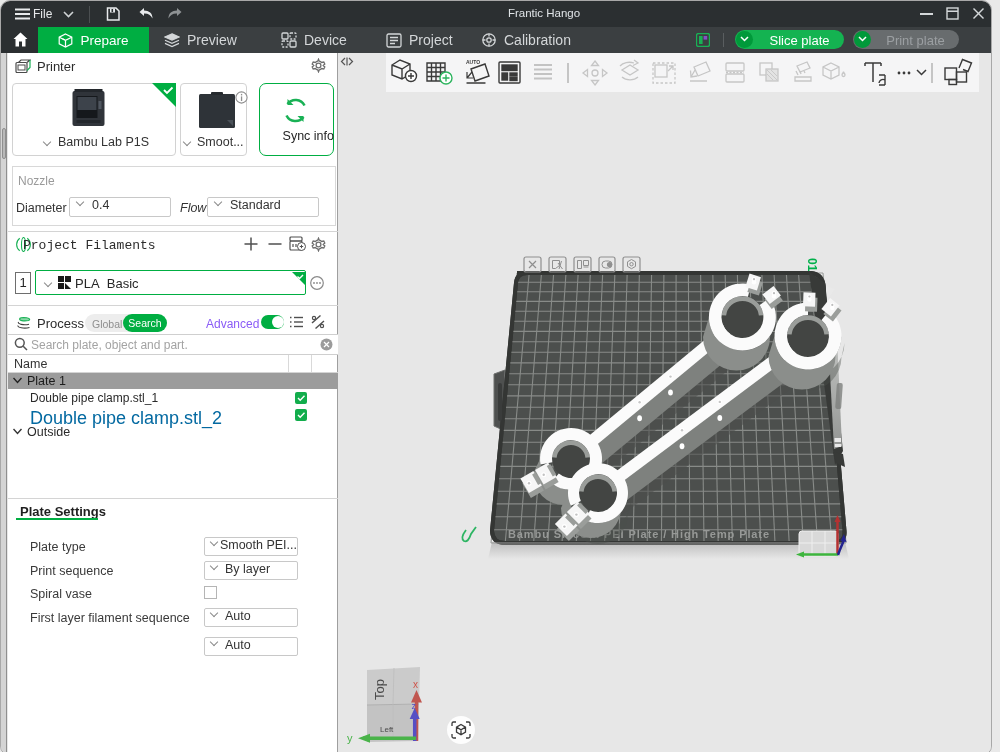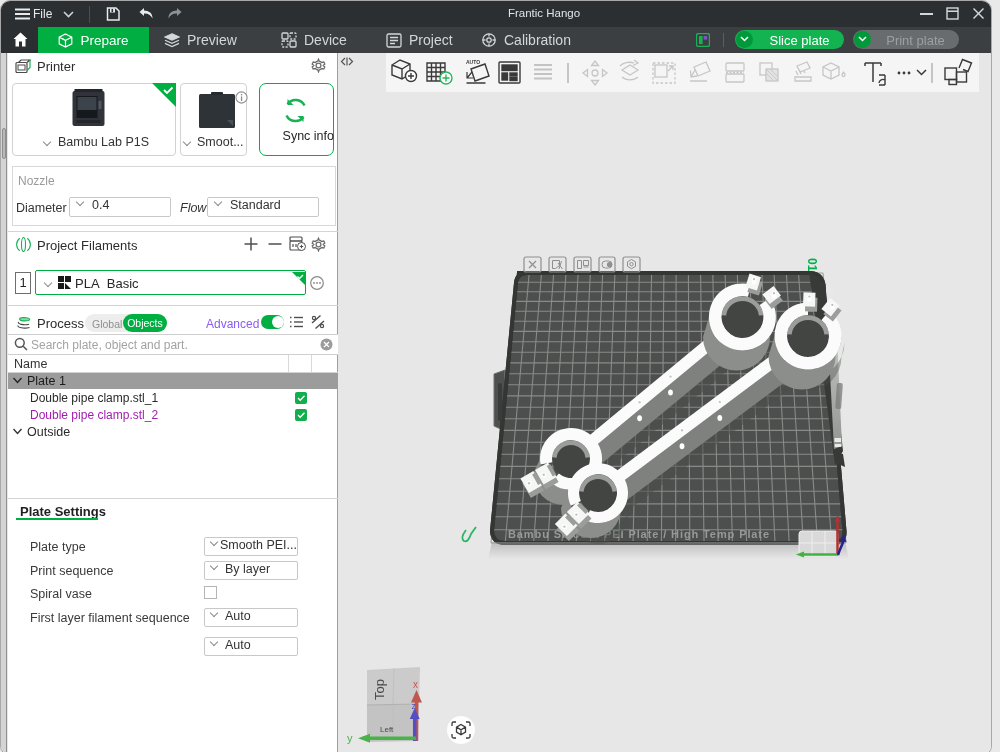--- a/index.html
+++ b/index.html
@@ -228,21 +228,21 @@
         <span style="margin-left:7px">Standard</span>
       </div>
     <div class="sep" style="top:178px"></div>
 
     <svg class="abs" style="left:8px;top:184px" width="15" height="15" viewBox="0 0 15 15">
         <g fill="none" stroke="#19b155" stroke-width="1.1">
           <ellipse cx="7.5" cy="7.5" rx="2" ry="7"></ellipse>
           <path d="M3.7 1.2 A 8 8 0 0 0 3.7 13.8 M11.3 1.2 A 8 8 0 0 1 11.3 13.8"></path>
         </g>
       </svg>
-    <div class="abs hdr" style="left:29px;top:185px;">Project Filaments</div>
+    <div class="abs hdr" style="left:15px;top:185px;font-family:Liberation Mono, monospace;">Project Filaments</div>
     <svg class="abs" style="left:236px;top:184px" width="14" height="14" viewBox="0 0 14 14">
         <g stroke="#4f4f4f" stroke-width="1.5">
           <line x1="7" y1="0.5" x2="7" y2="13.5"></line>
           <line x1="0.5" y1="7" x2="13.5" y2="7"></line>
         </g>
       </svg>
     <svg class="abs" style="left:260px;top:184px" width="14" height="14" viewBox="0 0 14 14">
         <line x1="0.5" y1="7" x2="13.5" y2="7" stroke="#4f4f4f" stroke-width="1.5"></line>
       </svg>
     <svg class="abs" style="left:281px;top:183px" width="17" height="16" viewBox="0 0 17 16">
@@ -289,21 +289,21 @@
 
     <svg class="abs" style="left:8px;top:262px" width="16" height="15" viewBox="0 0 16 15">
         <g fill="none" stroke="#3f3f3f" stroke-width="1.1">
           <path d="M4 3.5 C2 5.5 8 6.5 12.5 5.5 C15 4.8 13 3 10.5 2.8 C6 2.4 3 3 4 3.5 Z" fill="#8bd8a8" stroke="#19b155"></path>
           <path d="M2.5 7 C1 9 8 10.5 13 9.2 M2 10.5 C1 12.5 8 14 13.5 12.5"></path>
         </g>
       </svg>
     <div class="abs hdr" style="left:29px;top:263px;">Process</div>
     <div class="abs" style="left:77px;top:261px;width:80px;height:18px;background:#ededed;border-radius:9px;"></div>
     <div class="abs" style="left:84px;top:264.5px;font-size:10.5px;color:#8f8f8f;">Global</div>
-    <div class="abs" style="left:115px;top:261px;width:44px;height:18px;background:#00AE42;border-radius:9px;color:#fff;font-size:10.5px;text-align:center;line-height:18px;">Objects</div>
+    <div class="abs" style="left:115px;top:261px;width:44px;height:18px;background:#00AE42;border-radius:9px;color:#fff;font-size:10.5px;text-align:center;line-height:18px;">Search</div>
     <div class="abs" style="left:198px;top:263.5px;font-size:12px;color:#8b5cf6;">Advanced</div>
     <div class="abs" style="left:253px;top:262px;width:23px;height:14px;background:#00AE42;border-radius:7px;"></div>
     <div class="abs" style="left:264px;top:263px;width:12px;height:12px;background:#fff;border-radius:6px;"></div>
     <svg class="abs" style="left:282px;top:263px" width="13" height="12" viewBox="0 0 13 12">
         <g stroke="#4f4f4f" stroke-width="1.4">
           <line x1="0" y1="1.5" x2="1.5" y2="1.5"></line>
           <line x1="4" y1="1.5" x2="13" y2="1.5"></line>
           <line x1="0" y1="6" x2="1.5" y2="6"></line>
           <line x1="4" y1="6" x2="13" y2="6"></line>
           <line x1="0" y1="10.5" x2="1.5" y2="10.5"></line>
@@ -340,21 +340,21 @@
     <div class="abs" style="left:0;top:320px;width:330px;height:15.5px;background:#9c9c9c;"></div>
     <svg class="abs" style="left:5px;top:324px" width="9" height="7" viewBox="0 0 9 7">
         <path d="M0.5 1 L4.5 5.5 L8.5 1" stroke="#222" stroke-width="1.4" fill="none"></path>
       </svg>
     <div class="abs" style="left:19px;top:321px;font-size:12.5px;color:#1c1c1c;">Plate 1</div>
     <div class="abs" style="left:22px;top:338px;font-size:12px;color:#2a2a2a;">Double pipe clamp.stl_1</div>
     <svg class="abs" style="left:287px;top:339px" width="12" height="12" viewBox="0 0 12 12">
         <rect width="12" height="12" rx="2" fill="#12ad4c"></rect>
         <path d="M3 6 l2.2 2.2 L9.5 3.8" stroke="#fff" stroke-width="1.4" fill="none"></path>
       </svg>
-    <div class="abs" style="left:22px;top:355px;font-size:12px;color:#a21caf;">Double pipe clamp.stl_2</div>
+    <div class="abs" style="left:22px;top:355px;font-size:18px;color:#0369a1;">Double pipe clamp.stl_2</div>
     <svg class="abs" style="left:287px;top:356px" width="12" height="12" viewBox="0 0 12 12">
         <rect width="12" height="12" rx="2" fill="#12ad4c"></rect>
         <path d="M3 6 l2.2 2.2 L9.5 3.8" stroke="#fff" stroke-width="1.4" fill="none"></path>
       </svg>
     <svg class="abs" style="left:5px;top:375px" width="9" height="7" viewBox="0 0 9 7">
         <path d="M0.5 1 L4.5 5.5 L8.5 1" stroke="#333" stroke-width="1.4" fill="none"></path>
       </svg>
     <div class="abs" style="left:19px;top:372px;font-size:12.5px;color:#2a2a2a;">Outside</div>
     <div class="sep" style="top:445px"></div>
 

